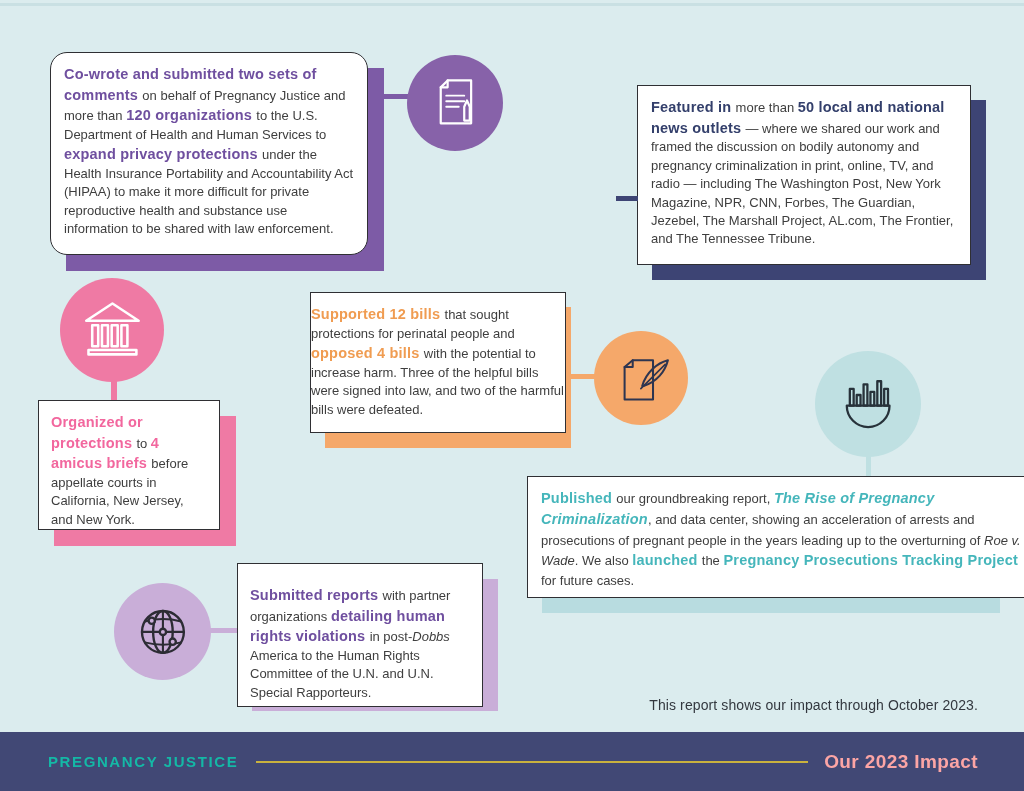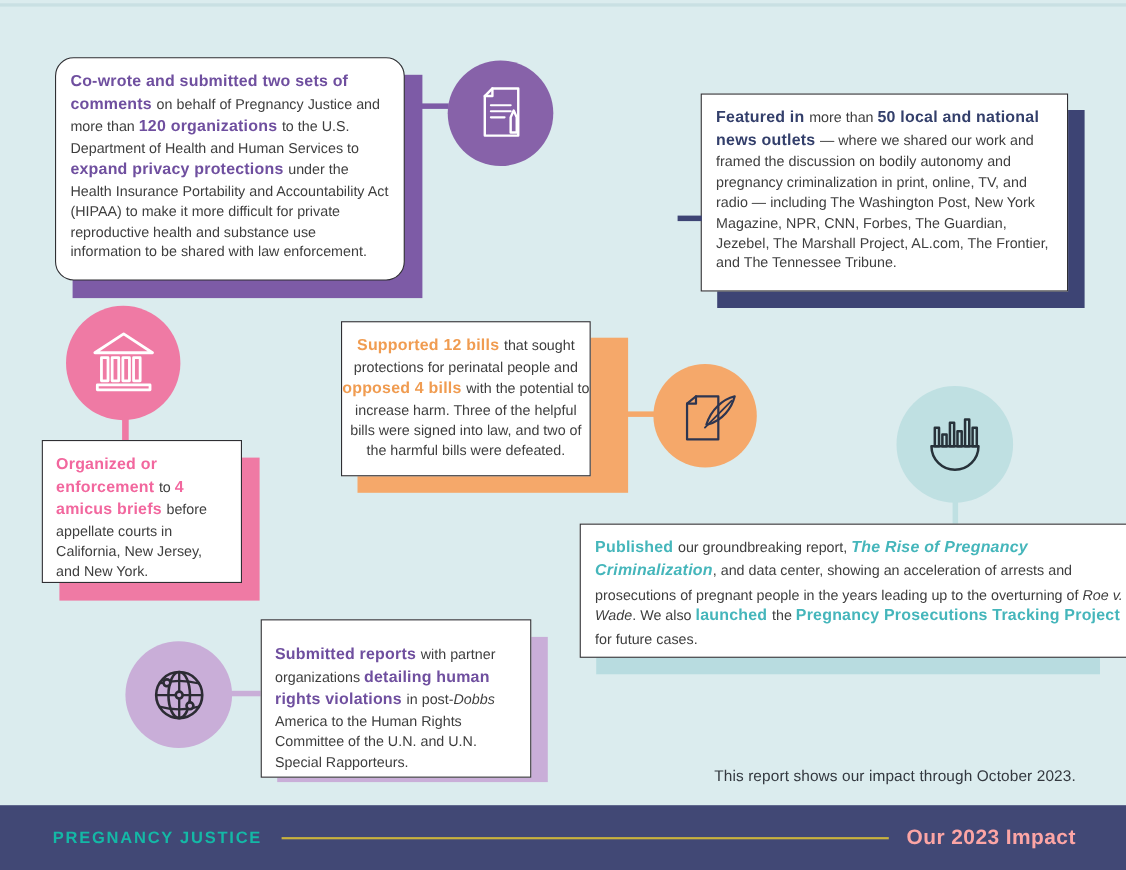--- a/index.html
+++ b/index.html
@@ -26,21 +26,21 @@
   .circ1{left:407px;top:55px;width:96px;height:96px;background:#8762a9;}
 
   
   .sh2{left:652px;top:100px;width:334px;height:180px;background:#3d4474;}
   .c2{left:637px;top:85px;width:334px;height:180px;}
   .conn2{left:616px;top:196px;width:22px;height:5px;background:#3d4474;}
   .circ2{left:516px;top:152px;width:101px;height:101px;background:#3d4474;}
 
   
   .sh3{left:325px;top:307px;width:246px;height:141px;background:#f5a86a;}
-  .c3{left:310px;top:292px;width:227px;height:141px;padding:11px 0;text-align:center;}
+  .c3{left:310px;top:292px;width:256px;height:141px;padding:11px 0;}
   .conn3{left:570px;top:374px;width:25px;height:5px;background:#f5a86a;}
   .circ3{left:594px;top:331px;width:94px;height:94px;background:#f5a86a;}
 
   
   .circ4{left:60px;top:278px;width:104px;height:104px;background:#ef7aa4;}
   .conn4{left:111px;top:380px;width:6px;height:21px;background:#ef7aa4;}
   .sh4{left:54px;top:416px;width:182px;height:130px;background:#ef7aa4;}
   .c4{left:38px;top:400px;width:182px;height:130px;padding:11px 12px;}
 
   
@@ -109,21 +109,21 @@
       <rect x="23" y="43" width="8" height="28"></rect>
       <rect x="36" y="43" width="8" height="28"></rect>
       <rect x="49" y="43" width="8" height="28"></rect>
       <rect x="62" y="43" width="8" height="28"></rect>
       <rect x="18" y="76" width="64" height="6"></rect>
     </svg>
   </div>
   <div class="conn conn4"></div>
   <div class="shadow sh4"></div>
   <div class="card c4" style="--ac: #f2679e;">
-    <div class="card-text"><span class="sg-b">Organized or enforcement </span><span class="sg-n">to </span><span class="sg-b">4 amicus briefs </span><span class="sg-n">before appellate courts in California, New Jersey, and New York.</span></div>
+    <div class="card-text"><span class="sg-b">Organized or protections </span><span class="sg-n">to </span><span class="sg-b">4 amicus briefs </span><span class="sg-n">before appellate courts in California, New Jersey, and New York.</span></div>
   </div>
 
   <div class="circle circ5">
     <svg viewBox="0 0 100 100" fill="none" stroke="#27323a" stroke-width="3" stroke-linejoin="round">
       <path d="M22,52 a28,28 0 0 0 56,0 z"></path>
       <rect x="26" y="30" width="5" height="22"></rect>
       <rect x="35" y="38" width="5" height="14"></rect>
       <rect x="44" y="24" width="5" height="28"></rect>
       <rect x="53" y="34" width="5" height="18"></rect>
       <rect x="62" y="20" width="5" height="32"></rect>

